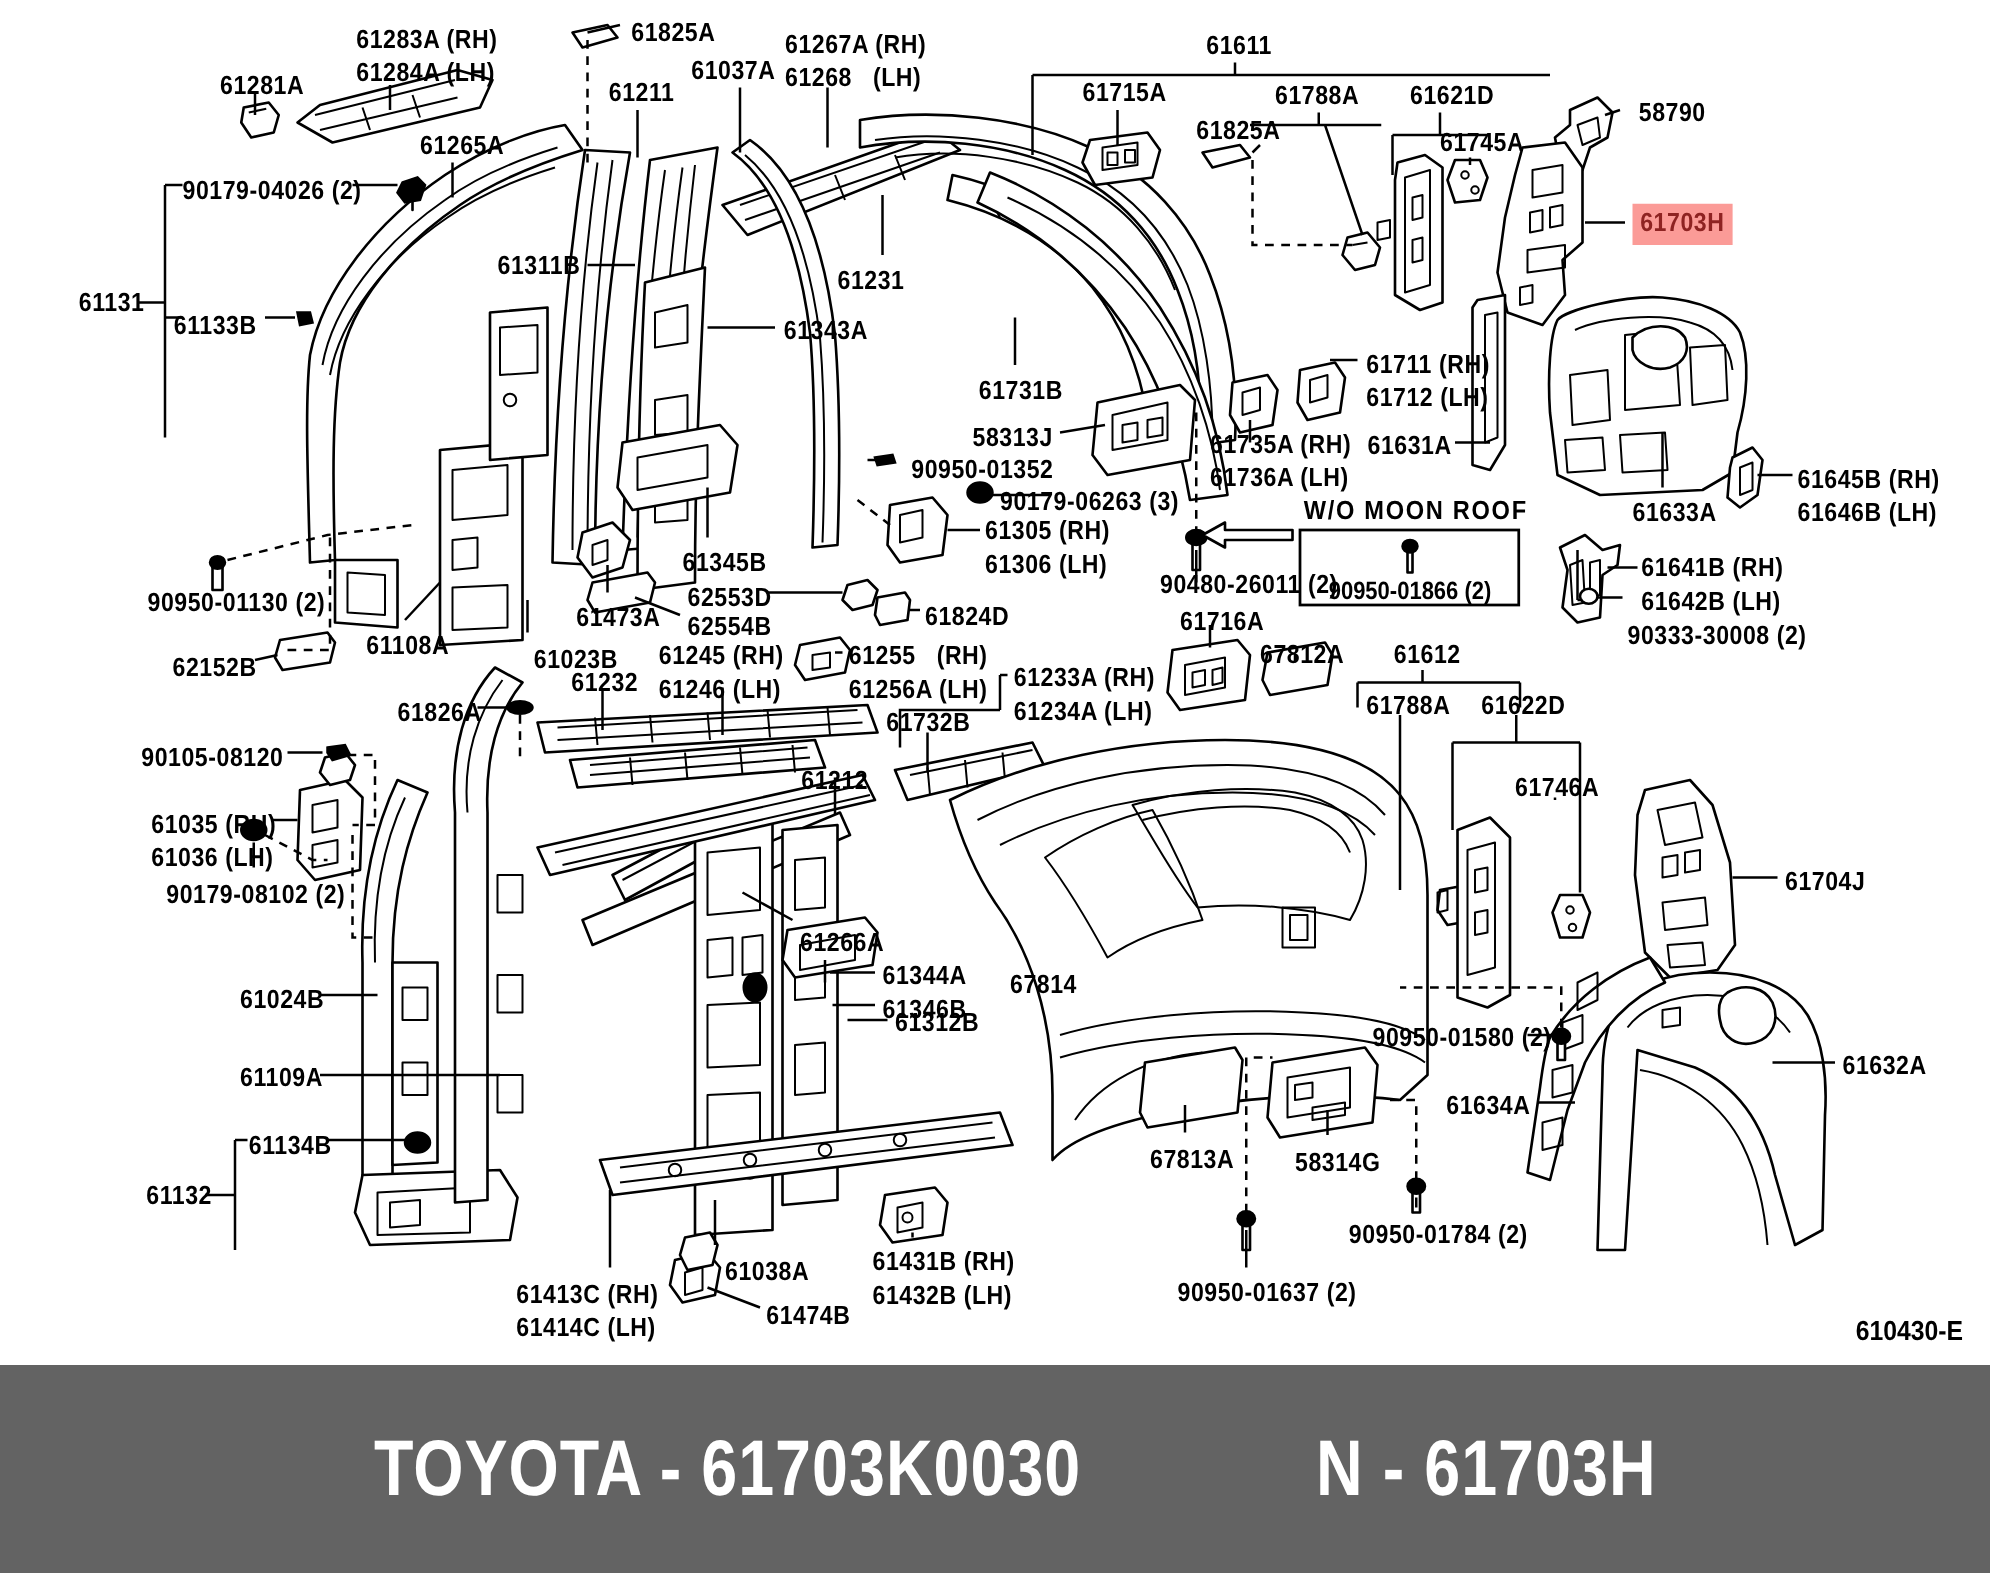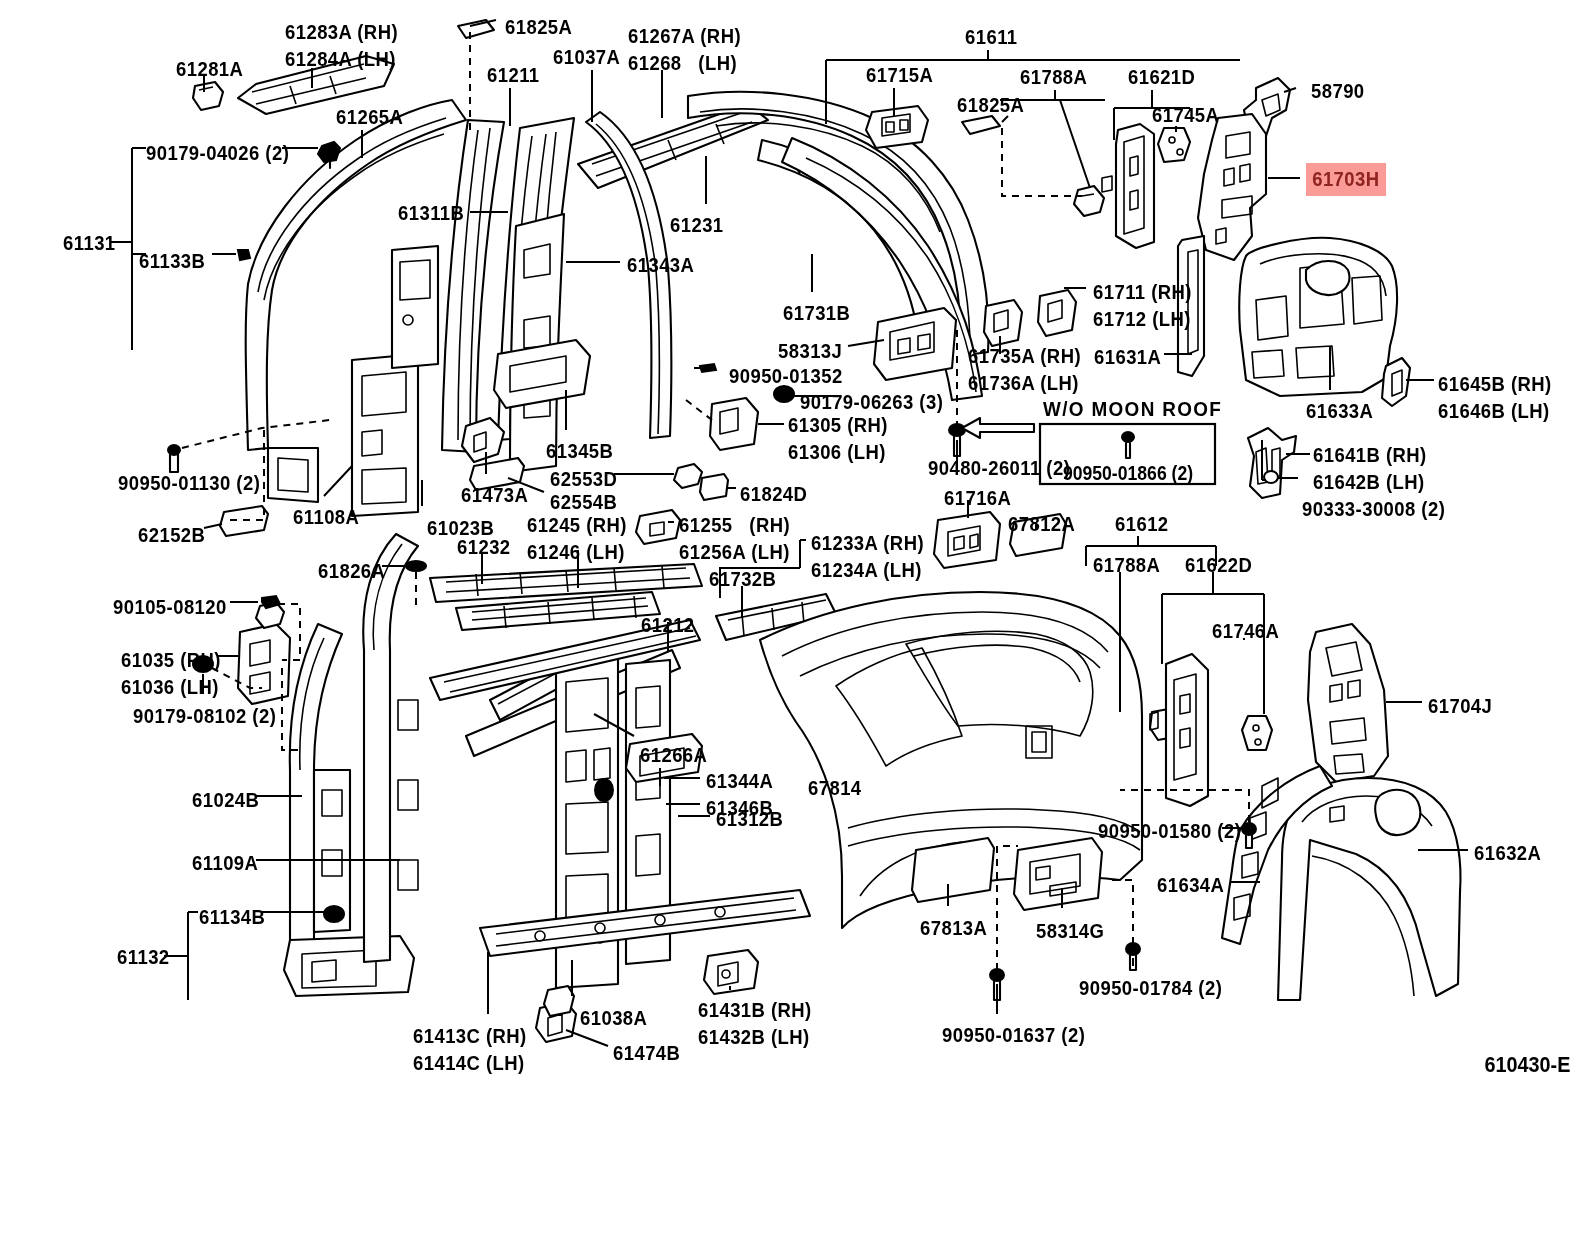--- a/index.html
+++ b/index.html
@@ -843,14 +843,18 @@
 
       <div class="lbl ta-l hl" style="left:1306px; top:163px;">61703H</div>
 
       <div id="moonroof-title">W/O  MOON  ROOF</div>
       <div id="moonroof-part">90950-01866 (2)</div>
 
       <div id="diagram-code">610430-E</div>
     </div>
   </div>
 
+  <div id="footer">
+    <div class="footer-text">TOYOTA - 61703K0030</div>
+    <div class="footer-text">N - 61703H</div>
+  </div>
 
 </div>
 
 </body></html>

